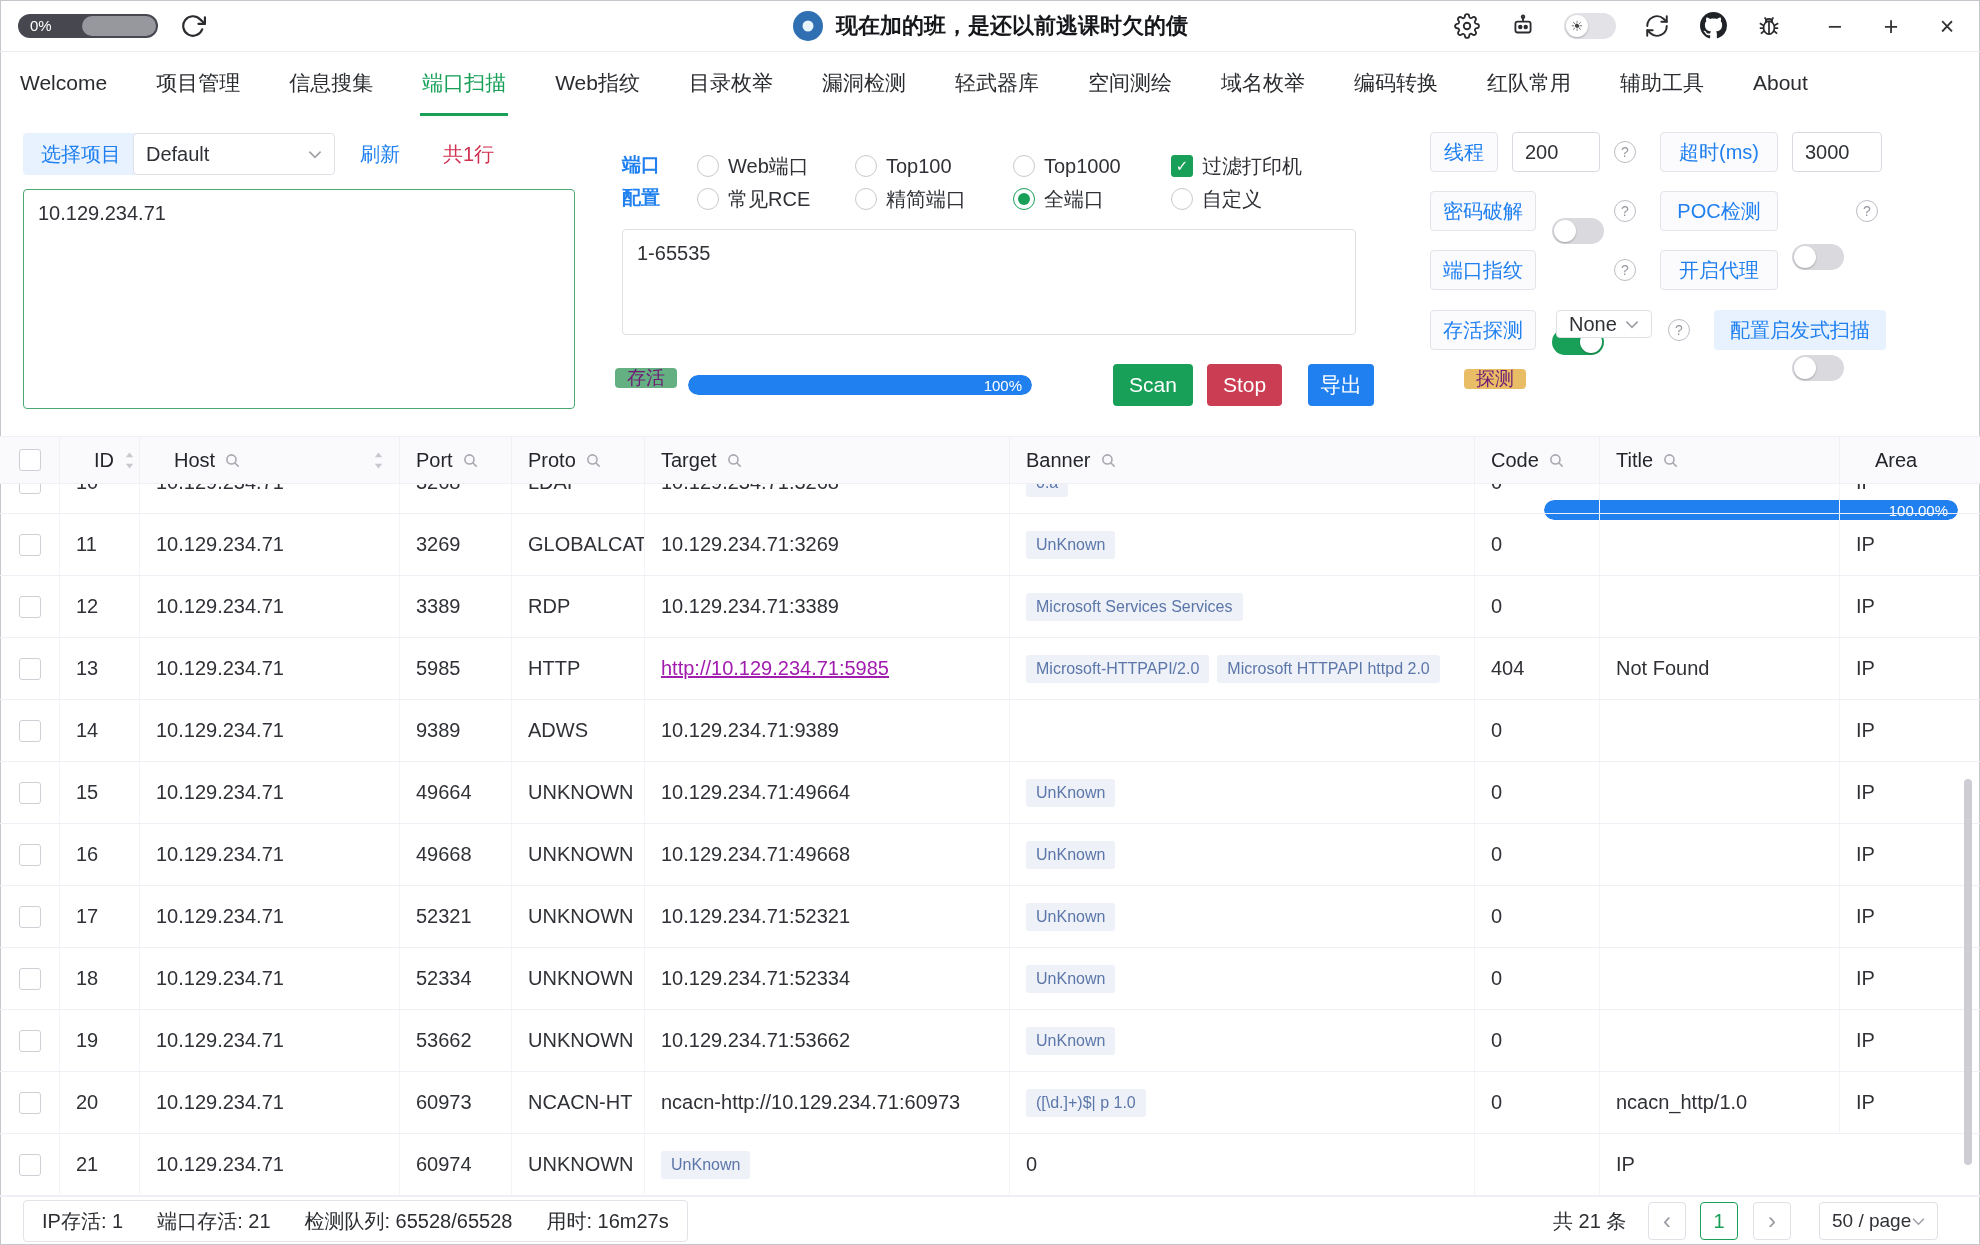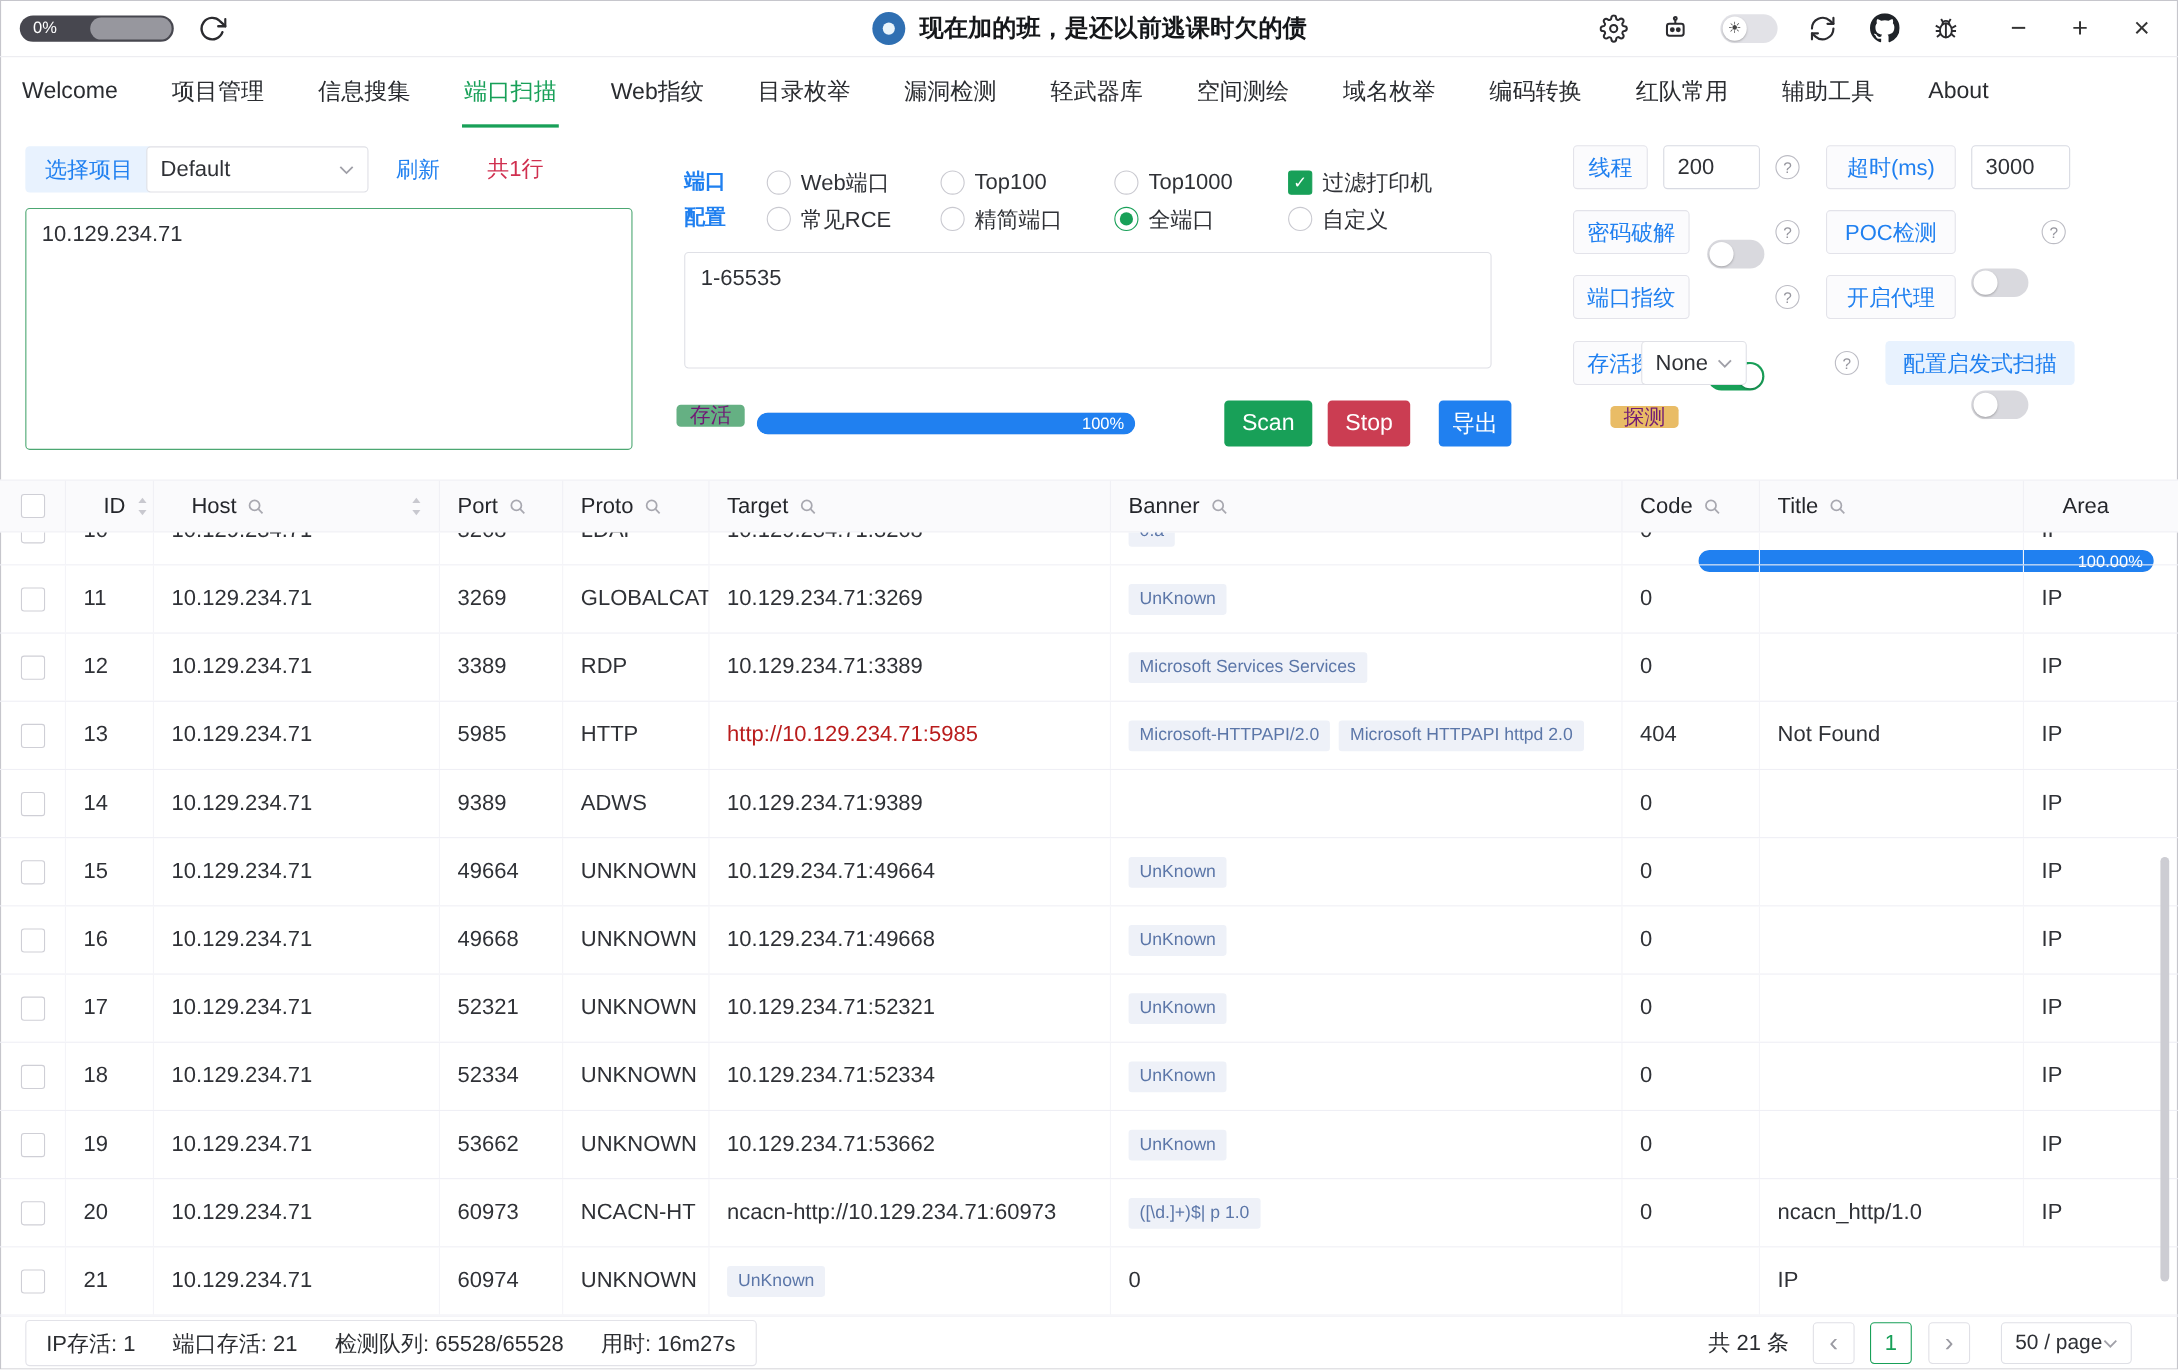--- a/index.html
+++ b/index.html
@@ -95,40 +95,40 @@
   #help-2{left:1614px;top:84px}
   #lbl-poc{left:1660px;top:75px;width:118px}
   #sw-poc{left:1792px;top:82px}
   #help-3{left:1856px;top:84px}
   #lbl-finger{left:1430px;top:134px;width:106px}
   #sw-finger{left:1552px;top:141px}
   #help-4{left:1614px;top:143px}
   #lbl-proxy{left:1660px;top:134px;width:118px}
   #sw-proxy{left:1792px;top:141px}
   #lbl-probe{left:1430px;top:194px;width:106px}
-  #probe-select{left:1492px;top:194px;width:96px;height:40px}
+  #probe-select{left:1556px;top:194px;width:96px;height:28px}
   #help-5{left:1668px;top:203px}
   #btn-heuristic{left:1714px;top:194px;height:40px;padding:0 16px;font-size:20px}
   #probe-tag{left:1464px;top:253px}
   #probe-progress{left:1544px;top:260px;width:414px}
 
   
   .table-head{height:48px;background:#fafafc;border-top:1px solid var(--border);border-bottom:1px solid var(--border);display:grid;grid-template-columns:var(--grid);align-items:stretch}
   .th{font-size:20px;color:#24262b;display:flex;align-items:center;gap:9px;padding-left:16px;border-right:1px solid #f0f0f5;overflow:hidden;font-weight:500}
   .th-cb,.td-cb{justify-content:center;padding-left:0!important}
   .th-0,.td-id{padding-left:34px}
   .th-1,.td-host{padding-left:34px}
   .th-8,.td-area{padding-left:35px;border-right:none!important}
   .push{margin-left:auto;margin-right:14px;display:flex}
   .tbody{height:712px;overflow:hidden;position:relative}
   .tr{display:grid;grid-template-columns:var(--grid);height:62px;border-bottom:1px solid var(--border);align-items:stretch}
   .tbody .tr:first-child{margin-top:-32px}
   .td{font-size:20px;color:#2f3136;padding-left:16px;border-right:1px solid #f4f4f8;display:flex;align-items:center;overflow:hidden;white-space:nowrap}
   .td-banner{gap:8px}
-  .link{color:#b91c1c;cursor:pointer}
+  .link{color:#a21caf;text-decoration:underline;cursor:pointer}
   .banner-tag{background:#eef1f8;color:#5b76a8;font-size:16px;padding:5px 10px;border-radius:3px;white-space:nowrap;flex:none}
   .scroll-thumb{position:absolute;right:8px;top:295px;width:8px;height:386px;background:#cdcdd3;border-radius:4px;cursor:grab}
 
   
   .footer{height:49px;position:relative;border-top:1px solid var(--border)}
   .stats{display:flex;gap:34px;align-items:center;border:1px solid #e2e2e8;border-radius:4px;padding:0 18px;font-size:20px;color:#2b2d31;height:42px}
   #stats{left:23px;top:3px}
   #pg-total{left:1553px;top:0;line-height:49px;font-size:20px;color:#2b2d31}
   .page-btn{width:38px;height:38px;border:1px solid #e0e0e6;border-radius:4px;display:flex;align-items:center;justify-content:center;color:#9a9aa2;font-size:24px;cursor:pointer;background:#fff}
   .pg-prev::after{content:"‹"}

